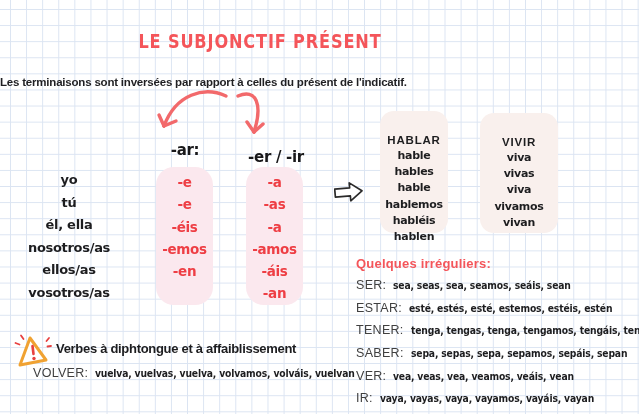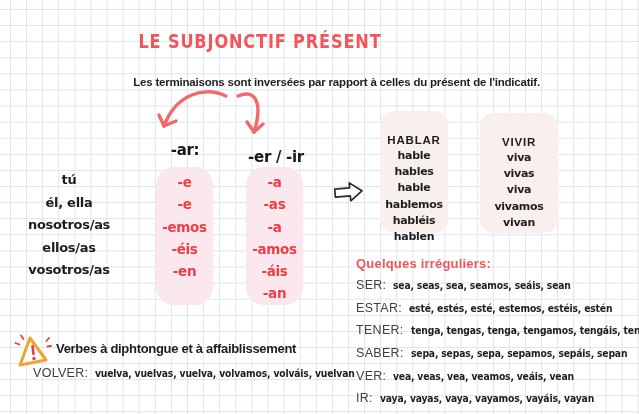--- a/index.html
+++ b/index.html
@@ -13,21 +13,21 @@
     background-position:10px 9px;
     font-family:"DejaVu Sans",sans-serif;
     color:#1d1d1f;
   }
   .title{
     position:absolute;top:30px;left:110px;width:300px;text-align:center;
     font-size:19px;font-weight:bold;letter-spacing:1px;color:#f4555a;
     transform:scaleX(0.85);transform-origin:center;white-space:nowrap;
   }
   .subtitle{
-    position:absolute;top:76px;left:0;width:540px;text-align:right;
+    position:absolute;top:76px;left:0;width:540px;text-align:left;
     font-family:"Liberation Sans",sans-serif;font-size:11.5px;font-weight:bold;
     letter-spacing:-0.2px;color:#1f1f22;white-space:nowrap;
   }
   .arrows-svg{position:absolute;left:140px;top:86px;}
   .col-header{position:absolute;font-weight:bold;font-size:15px;letter-spacing:-0.3px;color:#18181a;white-space:nowrap;}
   .col-header.ar{left:158px;top:141px;width:54px;text-align:center;}
   .col-header.erir{left:238px;top:148px;width:76px;text-align:center;}
   .pronouns{
     position:absolute;left:5px;top:169px;width:128px;text-align:center;
     font-weight:bold;font-size:13px;letter-spacing:-0.3px;
@@ -91,32 +91,33 @@
       <path d="M 98 10 C 116 2 123 18 114 46"></path>
       <path d="M 114 46 L 107 36"></path>
       <path d="M 114 46 L 123 38"></path>
     </g>
   </svg>
 
   <div class="col-header ar">-ar:</div>
   <div class="col-header erir">-er / -ir</div>
 
   <div class="pronouns">
+    <div>yo</div>
     <div>tú</div>
     <div>él, ella</div>
     <div>nosotros/as</div>
     <div>ellos/as</div>
     <div>vosotros/as</div>
   </div>
 
   <div class="pill pill-ar">
     <div>-e</div>
     <div>-e</div>
+    <div>-éis</div>
     <div>-emos</div>
-    <div>-éis</div>
     <div>-en</div>
   </div>
 
   <div class="pill pill-erir">
     <div>-a</div>
     <div>-as</div>
     <div>-a</div>
     <div>-amos</div>
     <div>-áis</div>
     <div>-an</div>

